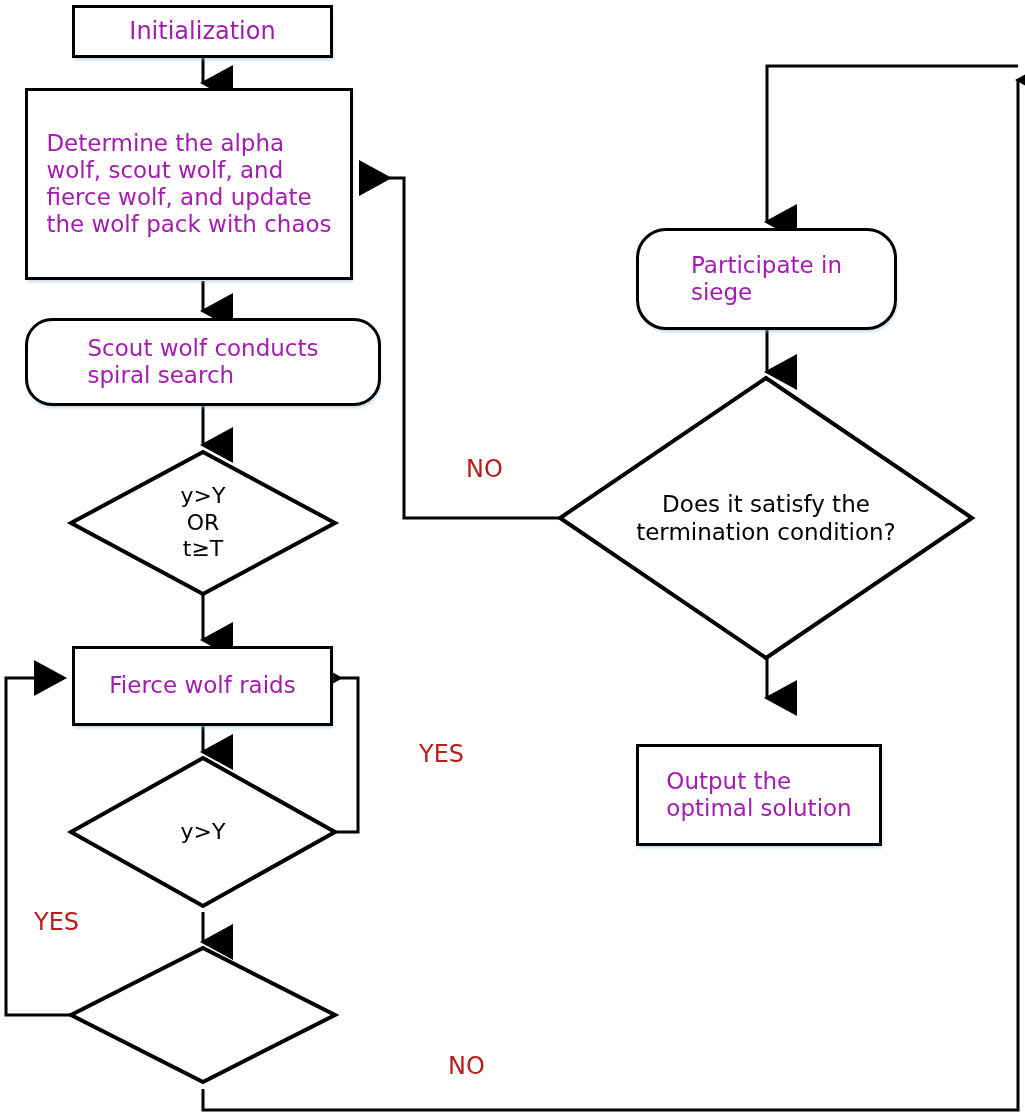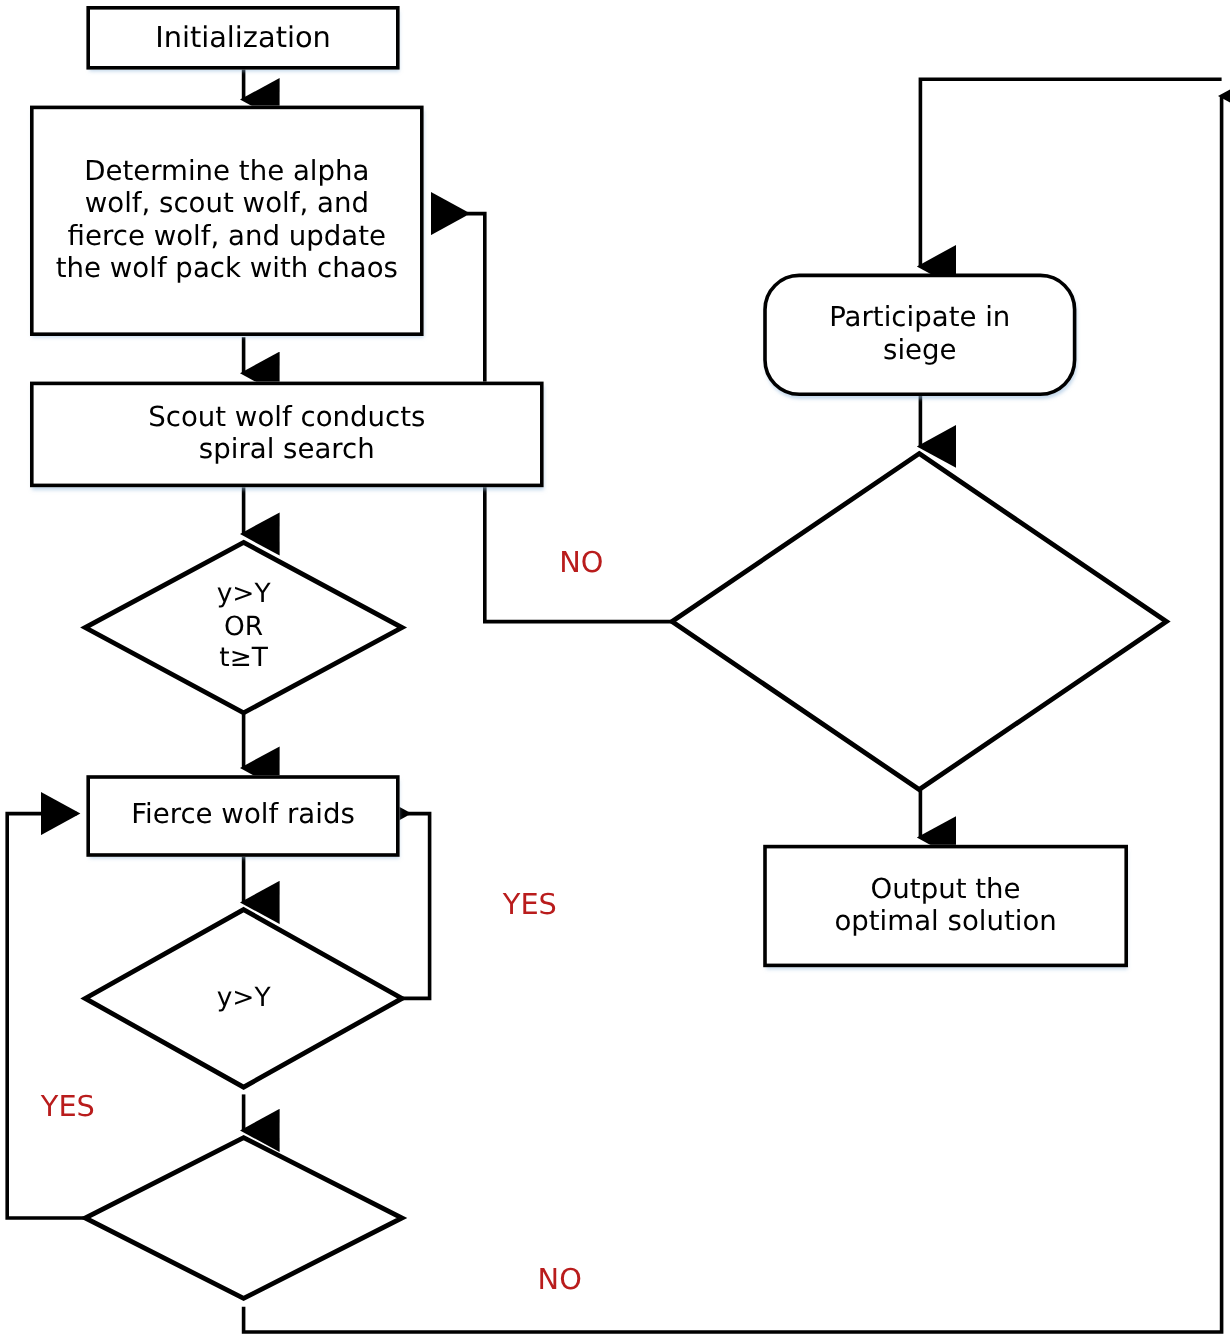--- a/index.html
+++ b/index.html
@@ -25,22 +25,22 @@
     height: 1115px;
   }
   .node-box {
     position: absolute;
     box-sizing: border-box;
     border: 3px solid #000000;
     background: #ffffff;
     display: flex;
     align-items: center;
     justify-content: center;
-    text-align: center;
-    color: #000000;
+    text-align: left;
+    color: #a21caf;
     box-shadow: 1px 3px 3px -1px rgba(150,185,220,0.55);
   }
   .node-box .node-text {
     display: block;
     line-height: 1.18;
     padding: 0 6px;
     white-space: pre-line;
   }
   .node-diamond {
     position: absolute;
@@ -128,50 +128,54 @@
     <span class="node-text fs-24">Initialization</span>
   </div>
 
   <div class="node-box" style="left:25px; top:88px; width:328px; height:192px;">
     <span class="node-text fs-23">Determine the alpha
 wolf, scout wolf, and
 fierce wolf, and update
 the wolf pack with chaos</span>
   </div>
 
-  <div class="node-box" style="left:25px; top:318px; width:428px; height:88px;">
+  <div class="node-box" style="left:25px; top:318px; width:356px; height:88px;border-radius:27px;">
     <span class="node-text fs-23">Scout wolf conducts
 spiral search</span>
   </div>
 
-  <div class="node-box" style="left:72px; top:646px; width:261px; height:68px;">
+  <div class="node-box" style="left:72px; top:646px; width:261px; height:80px;">
     <span class="node-text fs-23">Fierce wolf raids</span>
   </div>
 
   <div class="node-box" style="left:636px; top:228px; width:261px; height:102px;border-radius:30px;">
     <span class="node-text fs-23">Participate in
 siege</span>
   </div>
 
-  <div class="node-box" style="left:636px; top:704px; width:304px; height:102px;">
+  <div class="node-box" style="left:636px; top:744px; width:246px; height:102px;">
     <span class="node-text fs-23">Output the
 optimal solution</span>
   </div>
 
   <div class="node-diamond" style="left:71px; top:452px; width:264px; height:142px;">
     <span class="node-text fs-22">y&gt;Y
 OR
 t≥T</span>
   </div>
 
   <div class="node-diamond" style="left:71px; top:758px; width:264px; height:148px;">
     <span class="node-text fs-22">y&gt;Y</span>
   </div>
 
 
+  <div class="node-diamond" style="left:560px; top:378px; width:412px; height:280px;">
+    <span class="node-text fs-23">Does it satisfy the
+termination condition?</span>
+  </div>
 
   <div class="edge-label fs-24" style="left:466px; top:455px;">NO</div>
 
   <div class="edge-label fs-24" style="left:419px; top:740px;">YES</div>
 
   <div class="edge-label fs-24" style="left:34px; top:908px;">YES</div>
 
   <div class="edge-label fs-24" style="left:448px; top:1052px;">NO</div>
 
 </div>

